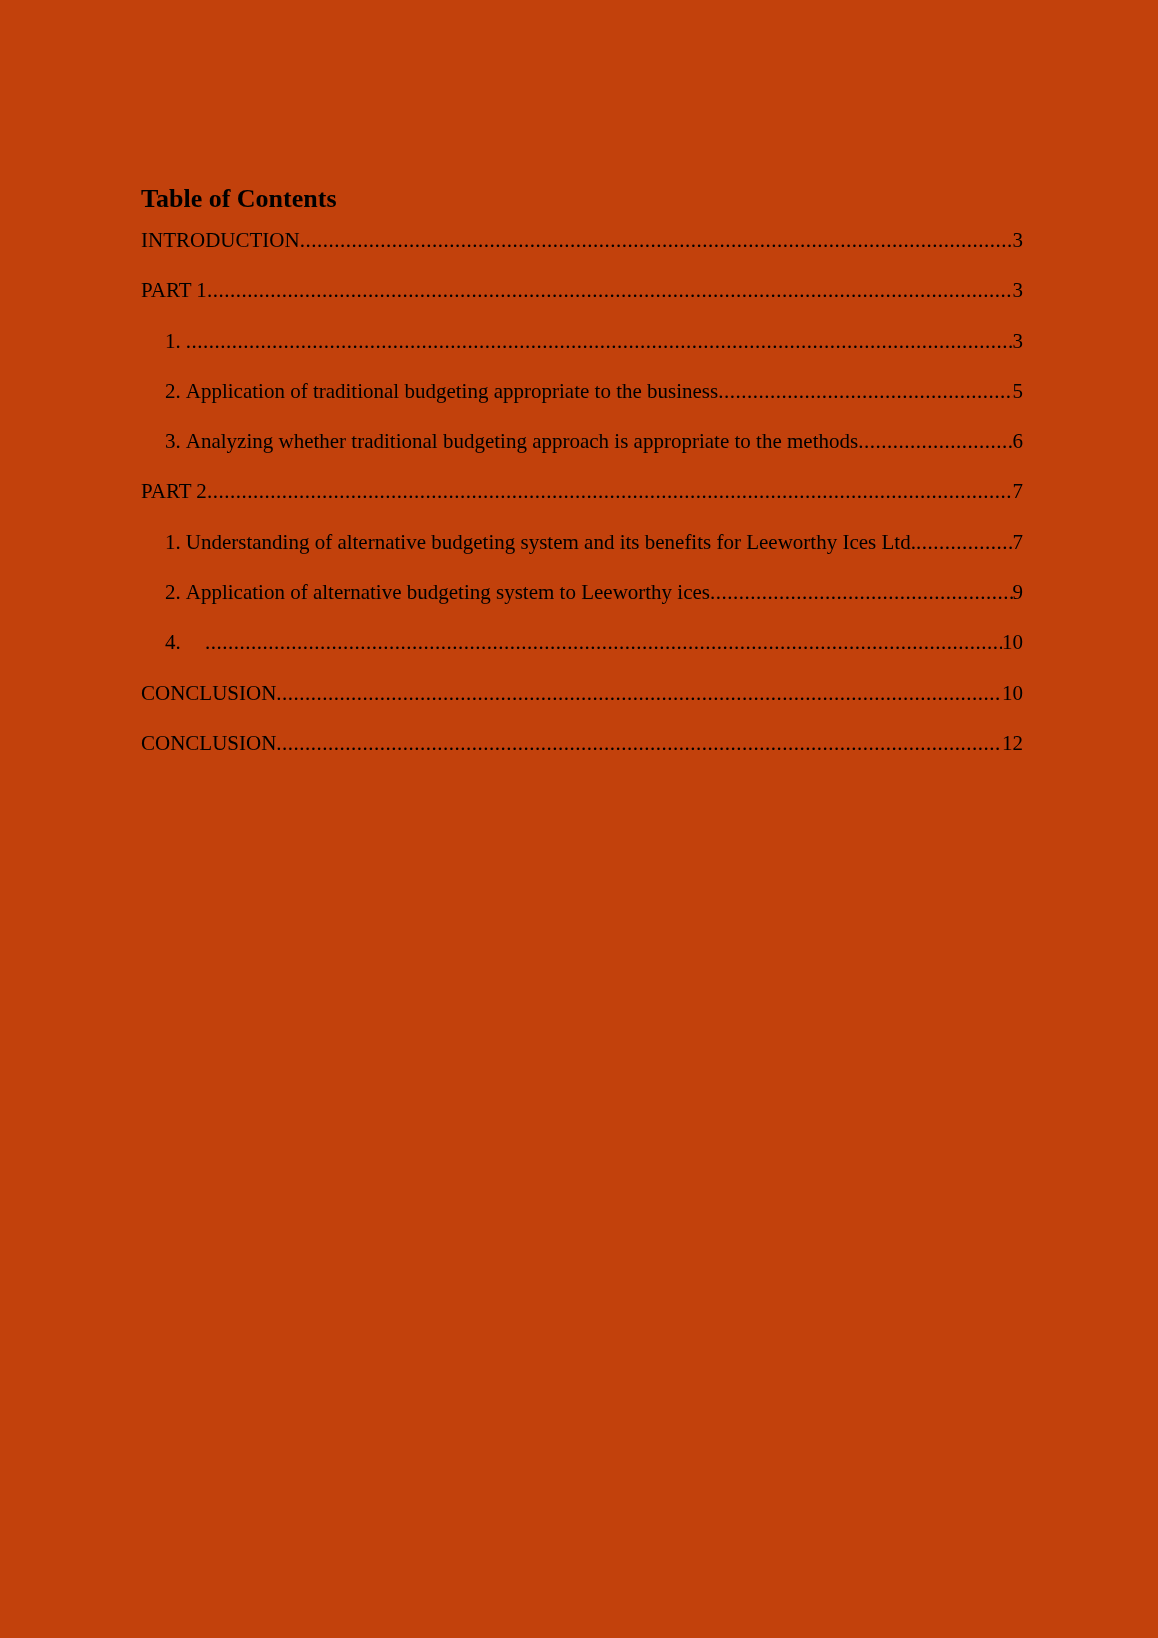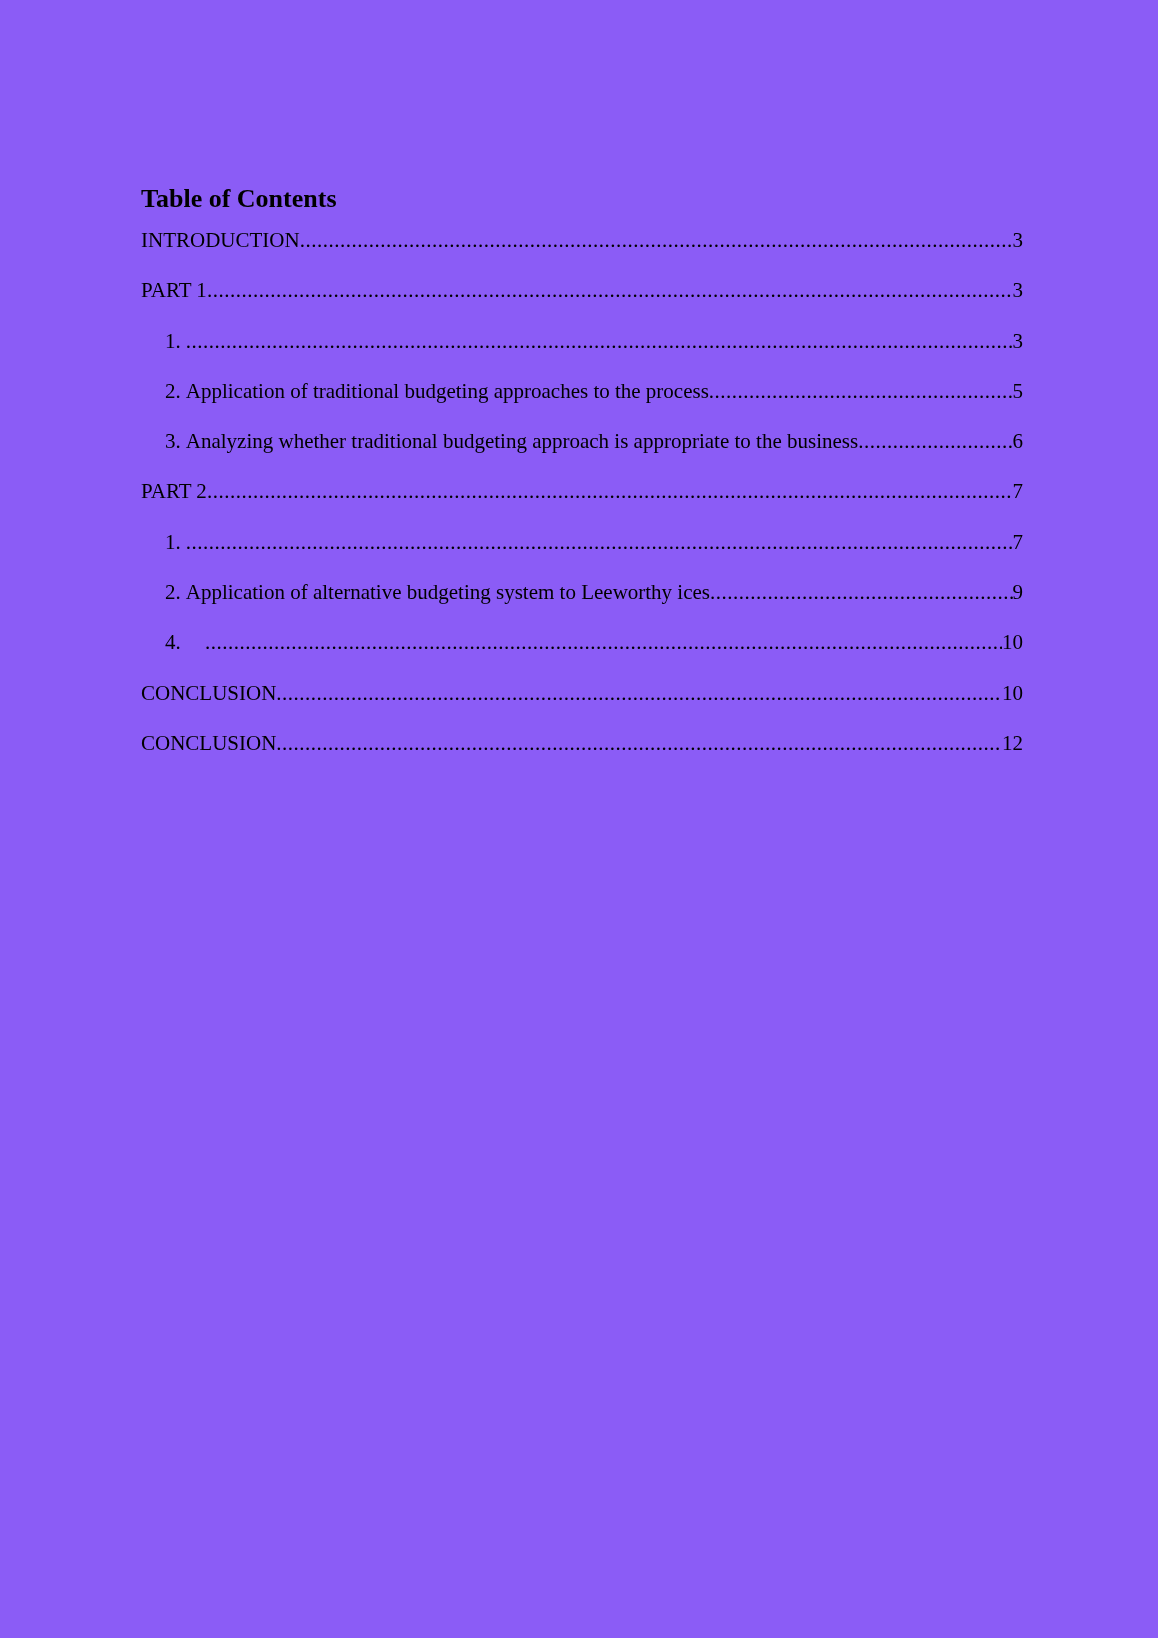--- a/index.html
+++ b/index.html
@@ -13,21 +13,21 @@
       position: relative;
       font-family: "Liberation Serif", serif;
       color: #000000;
       overflow: hidden;
     }
     .page {
       position: absolute;
       left: 0; top: 0;
       width: 1158px;
       height: 1638px;
-      background: #8b5cf6;
+      background: #c2410c;
     }
     .toc {
       position: absolute;
       left: 141px;
       top: 184px;
       width: 882px;
     }
     .toc-title {
       font-family: "Liberation Serif", serif;
       font-weight: bold;
@@ -99,40 +99,41 @@
     </div>
 
     <div class="toc-entry level-2">
       <span class="num narrow">1.</span>
       <span class="leader"></span>
       <span class="page-num">3</span>
     </div>
 
     <div class="toc-entry level-2">
       <span class="num narrow">2.</span>
-      <span class="label">Application of traditional budgeting approaches to the process</span>
+      <span class="label">Application of traditional budgeting appropriate to the business</span>
       <span class="leader"></span>
       <span class="page-num">5</span>
     </div>
 
     <div class="toc-entry level-2">
       <span class="num narrow">3.</span>
-      <span class="label">Analyzing whether traditional budgeting approach is appropriate to the business</span>
+      <span class="label">Analyzing whether traditional budgeting approach is appropriate to the methods</span>
       <span class="leader"></span>
       <span class="page-num">6</span>
     </div>
 
     <div class="toc-entry level-1">
       <span class="label">PART 2</span>
       <span class="leader"></span>
       <span class="page-num">7</span>
     </div>
 
     <div class="toc-entry level-2">
       <span class="num narrow">1.</span>
+      <span class="label">Understanding of alternative budgeting system and its benefits for Leeworthy Ices Ltd.</span>
       <span class="leader"></span>
       <span class="page-num">7</span>
     </div>
 
     <div class="toc-entry level-2">
       <span class="num narrow">2.</span>
       <span class="label">Application of alternative budgeting system to Leeworthy ices</span>
       <span class="leader"></span>
       <span class="page-num">9</span>
     </div>

